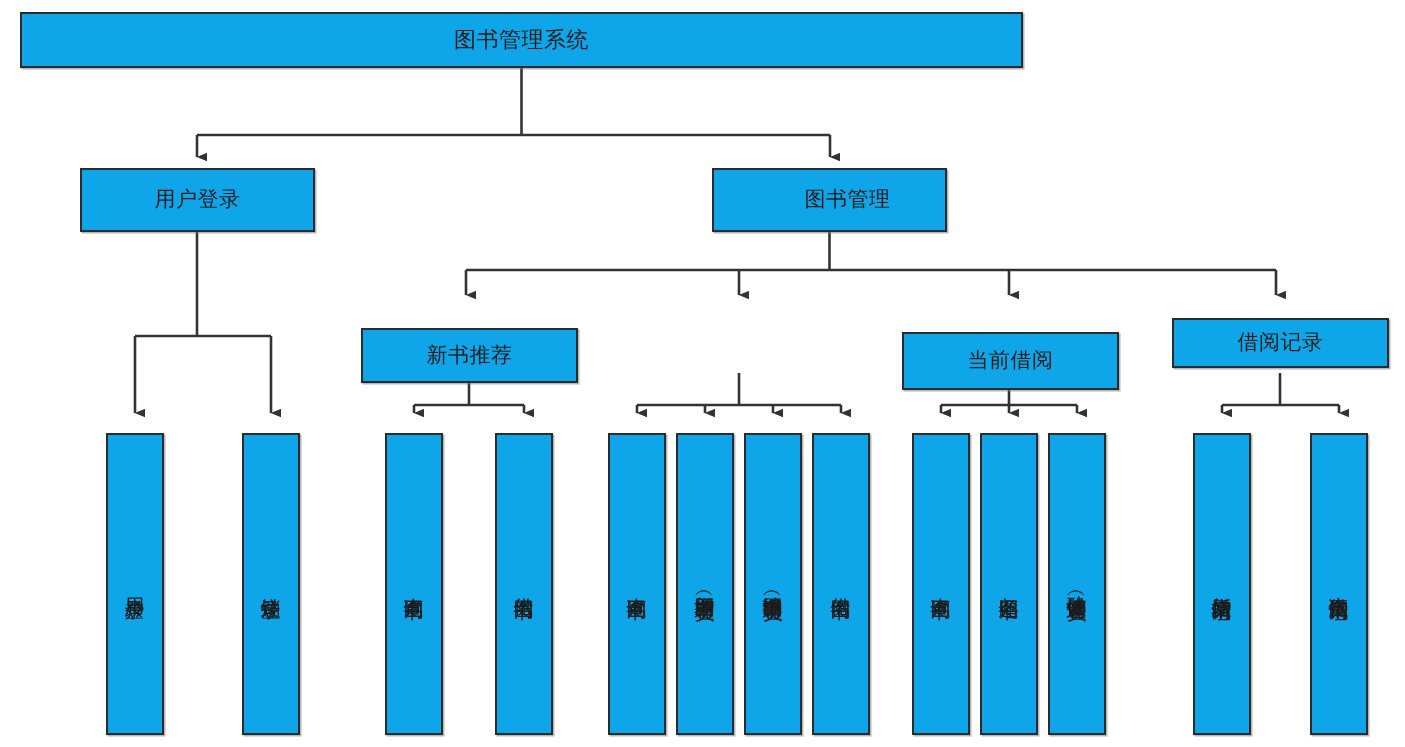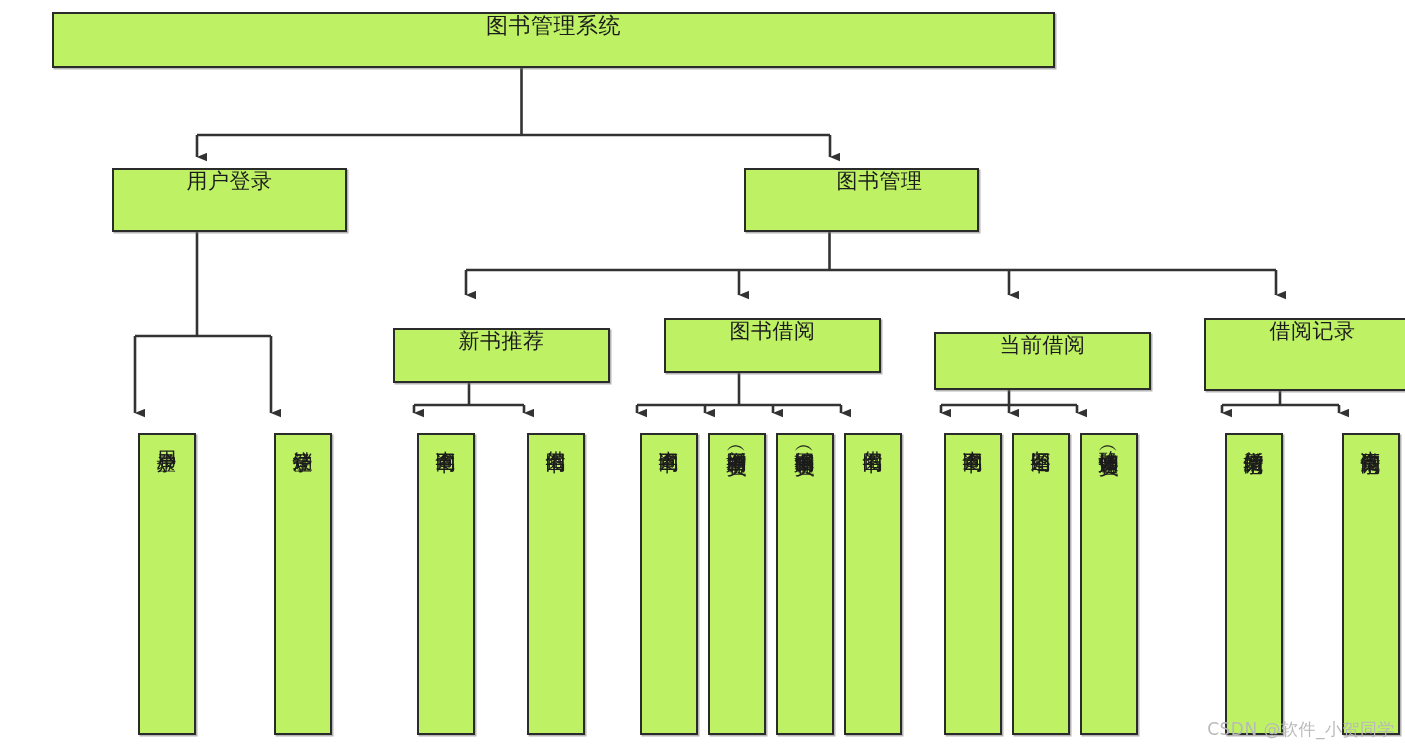--- a/index.html
+++ b/index.html
@@ -17,27 +17,26 @@
   #diagram-root {
     position: absolute;
     left: 0;
     top: 0;
     width: 1405px;
     height: 747px;
   }
   .node-box {
     position: absolute;
     box-sizing: border-box;
-    background: #bef264;
+    background: #0ea5e9;
     border: 2.2px solid #2b2b2b;
     box-shadow: 1.5px 1.5px 0 rgba(120,120,120,0.55);
     display: flex;
-    align-items: flex-start;
+    align-items: center;
     justify-content: center;
-    margin-left: 32px;
   }
   .node-label {
     color: #1c1c1c;
     font-size: 21px;
     letter-spacing: 0.5px;
     white-space: nowrap;
     line-height: 1.1;
     text-align: center;
   }
   .node-box.vertical .node-label {
@@ -136,27 +135,24 @@
   <div class="node-box" style="left:80px; top:168px; width:235px; height:64px;">
     <span class="node-label">用户登录</span>
   </div>
   <div class="node-box" style="left:712px; top:168px; width:235px; height:64px;padding-left:36px;">
     <span class="node-label">图书管理</span>
   </div>
 
   <div class="node-box" style="left:361px; top:328px; width:217px; height:55px;">
     <span class="node-label">新书推荐</span>
   </div>
-  <div class="node-box" style="left:632px; top:318px; width:217px; height:55px;">
-    <span class="node-label">图书借阅</span>
-  </div>
   <div class="node-box" style="left:902px; top:332px; width:217px; height:58px;">
     <span class="node-label">当前借阅</span>
   </div>
-  <div class="node-box" style="left:1172px; top:318px; width:217px; height:73px;">
+  <div class="node-box" style="left:1172px; top:318px; width:217px; height:50px;">
     <span class="node-label">借阅记录</span>
   </div>
 
   <div class="node-box vertical" style="left:106px; top:433px; width:58px; height:302px;">
     <span class="node-label">用户登录</span>
   </div>
   <div class="node-box vertical" style="left:242px; top:433px; width:58px; height:302px;">
     <span class="node-label">注销登录</span>
   </div>
 
@@ -190,15 +186,14 @@
     <span class="node-label">确认归还（管理员）</span>
   </div>
 
   <div class="node-box vertical" style="left:1193px; top:433px; width:58px; height:302px;">
     <span class="node-label">新增借阅记录</span>
   </div>
   <div class="node-box vertical" style="left:1310px; top:433px; width:58px; height:302px;">
     <span class="node-label">查询借阅记录</span>
   </div>
 
-  <div id="watermark">CSDN @软件_小贺同学</div>
 
 </div>
 
 </body></html>

